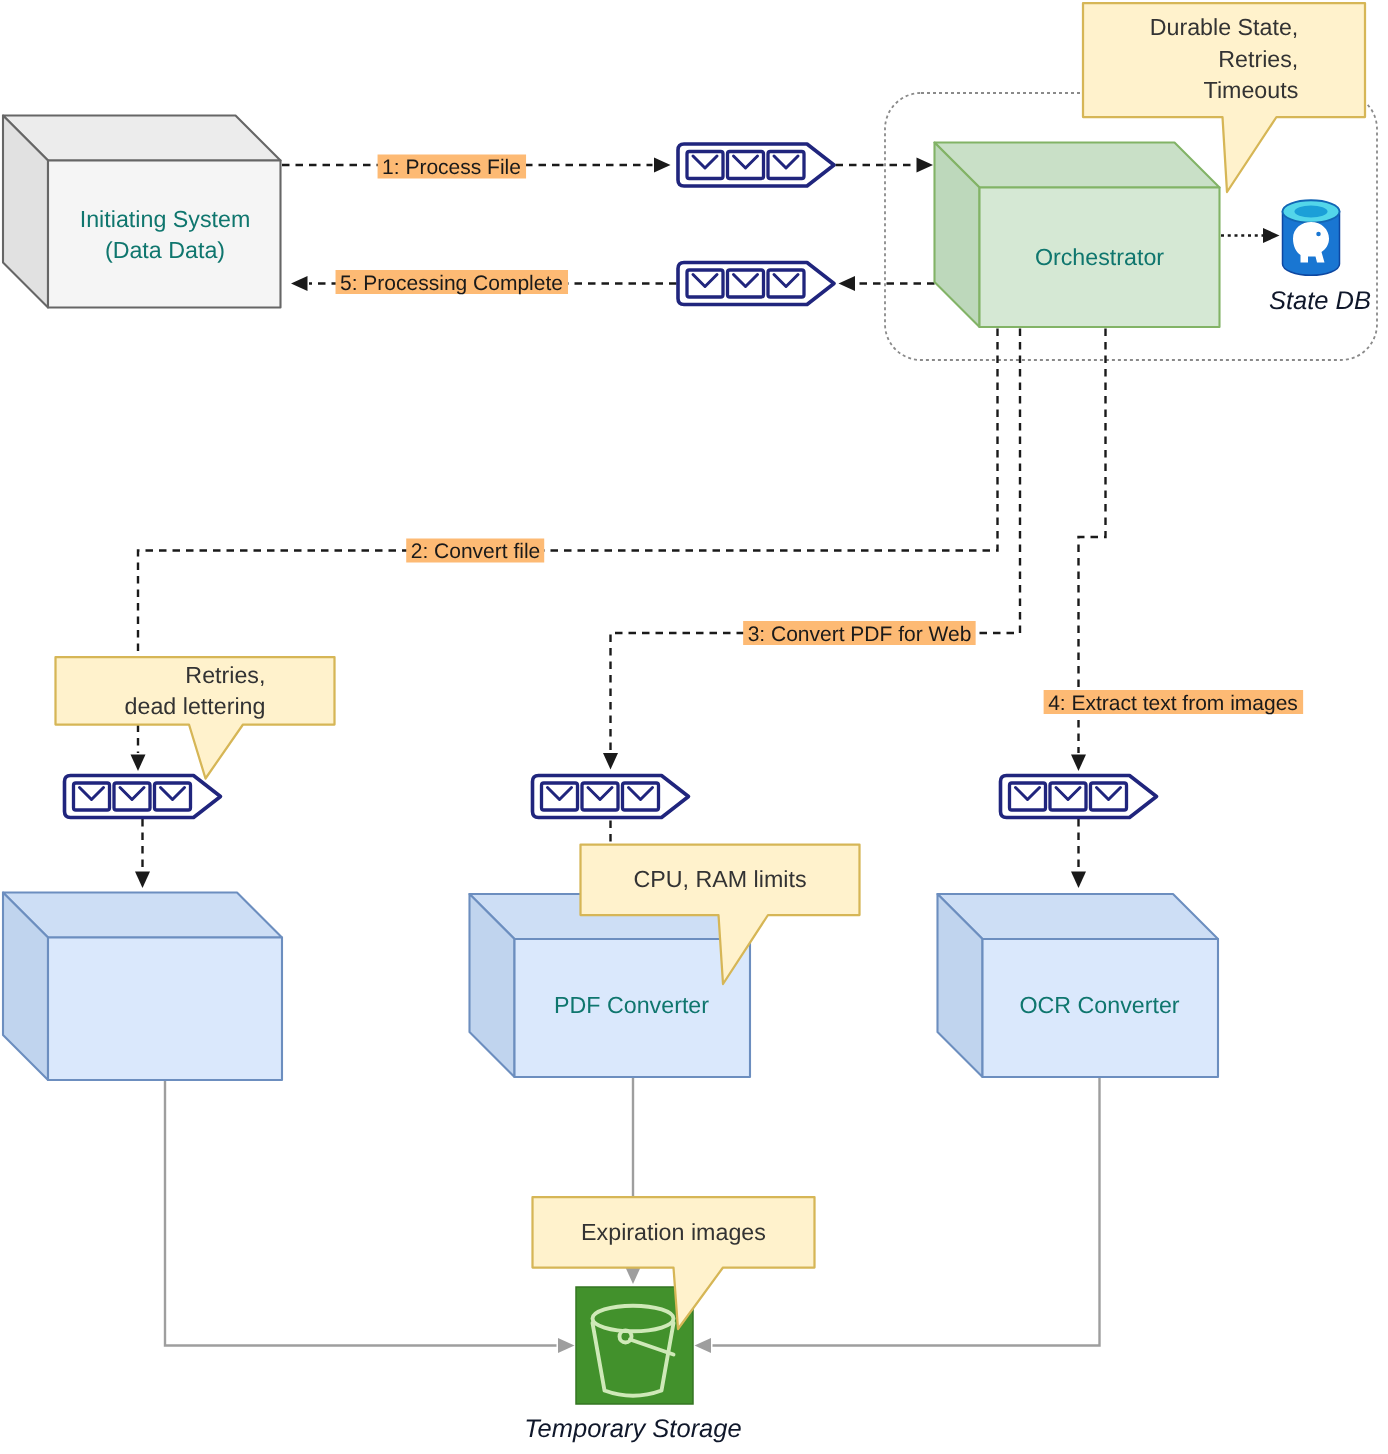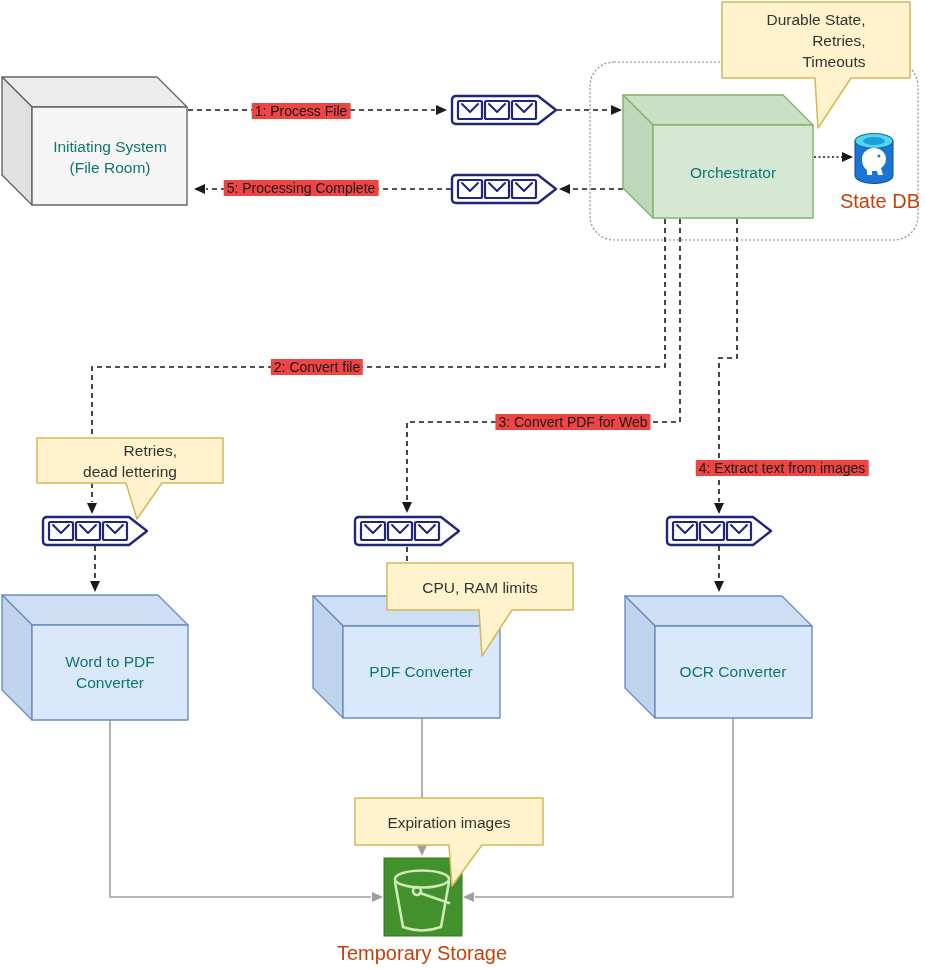--- a/index.html
+++ b/index.html
@@ -3,24 +3,24 @@
 <meta charset="utf-8">
 <style>
   html,body{margin:0;padding:0;background:#fff;}
   #canvas{position:relative;width:925px;height:969px;background:#fff;overflow:hidden;
           font-family:"Liberation Sans", sans-serif;}
   #shapes{position:absolute;left:0;top:0;z-index:1;}
   .labels{position:absolute;left:0;top:0;width:100%;height:100%;z-index:2;pointer-events:none;}
   .node-label{position:absolute;transform:translate(-50%,-50%);text-align:center;
               font-size:15.5px;color:#0f766e;line-height:21px;white-space:nowrap;}
   .edge-label{position:absolute;transform:translate(-50%,-50%);font-size:14px;color:#1a1a1a;
-              background:#ef4444;padding:0 3px;white-space:nowrap;}
+              background:#fdba74;padding:0 3px;white-space:nowrap;}
   .callout-label{position:absolute;transform:translate(-50%,-50%);text-align:right;
               font-size:15.5px;color:#333;line-height:21px;white-space:nowrap;}
-  .caption-label{position:absolute;transform:translate(-50%,-50%);font-size:20px;color:#c2410c;white-space:nowrap;}
+  .caption-label{position:absolute;transform:translate(-50%,-50%);font-size:17px;color:#0f172a;white-space:nowrap;font-style:italic;}
 
   
   .dashed{stroke:var(--dashed-line,#1a1a1a);stroke-width:1.6;fill:none;stroke-dasharray:5 4;}
   .dotted{stroke:var(--dashed-line,#1a1a1a);stroke-width:1.6;fill:none;stroke-dasharray:2 2.5;}
   .solid-gray{stroke:var(--solid-line,#9e9e9e);stroke-width:1.6;fill:none;}
   .arrow-black{fill:var(--dashed-line,#1a1a1a);stroke:none;}
   .arrow-gray{fill:var(--solid-line,#9e9e9e);stroke:none;}
   .container-border{fill:none;stroke:#8a8a8a;stroke-width:1.2;stroke-dasharray:2 2;}
   .cube-gray{stroke:var(--cube-gray-border,#666666);stroke-width:1.4;stroke-linejoin:round;}
   .cube-green{stroke:var(--cube-green-border,#82b366);stroke-width:1.4;stroke-linejoin:round;}
@@ -184,31 +184,27 @@
   <path class="callout" d="M722,2 H910 V78 H851 L818,128 L815,78 H722 Z"></path>
   <path class="callout" d="M37,438 H223 V483 H162 L137,519 L126,483 H37 Z"></path>
   <path class="callout" d="M387,563 H573 V610 H512 L482,656 L479,610 H387 Z"></path>
   <path class="callout" d="M355,798 H543 V845 H482 L452,886 L449,845 H355 Z"></path>
 </svg>
 
 <div class="labels">
 
   <div class="node-label" style="left:110px;top:157px">
     <div>Initiating System</div>
-    <div>(File Room)</div>
+    <div>(Data Data)</div>
   </div>
 
   <div class="node-label" style="left:733px;top:172px">Orchestrator</div>
 
   <div class="caption-label" style="left:880px;top:201px">State DB</div>
 
-  <div class="node-label" style="left:110px;top:672px">
-    <div>Word to PDF</div>
-    <div>Converter</div>
-  </div>
 
   <div class="node-label" style="left:421px;top:671px">PDF Converter</div>
 
   <div class="node-label" style="left:733px;top:671px">OCR Converter</div>
 
   <div class="caption-label" style="left:422px;top:953px">Temporary Storage</div>
 
   <div class="edge-label" style="left:301px;top:111px">1: Process File</div>
 
   <div class="edge-label" style="left:301px;top:188px">5: Processing Complete</div>

